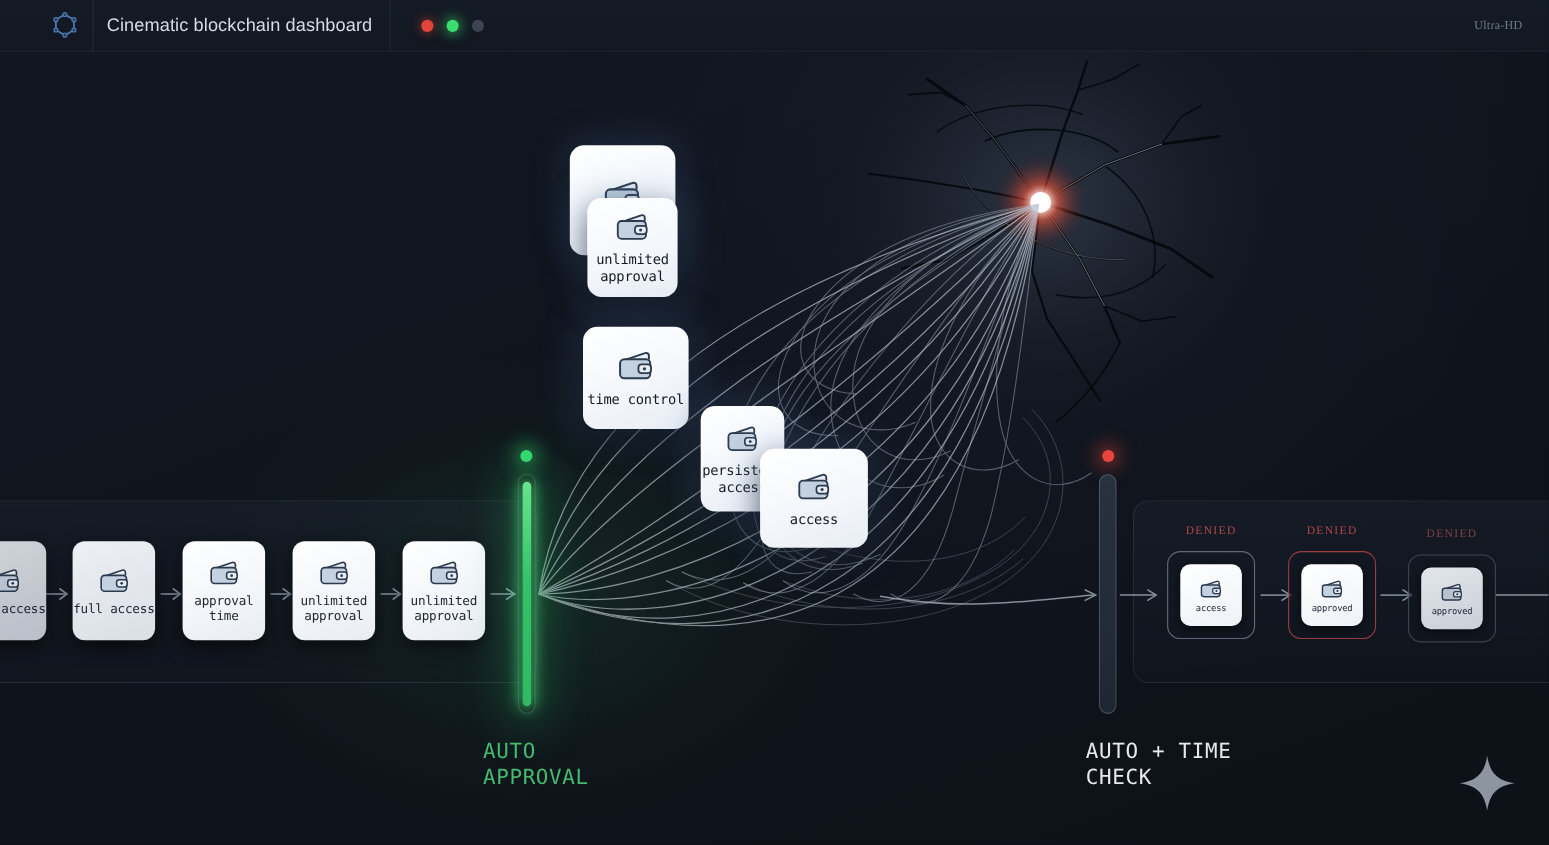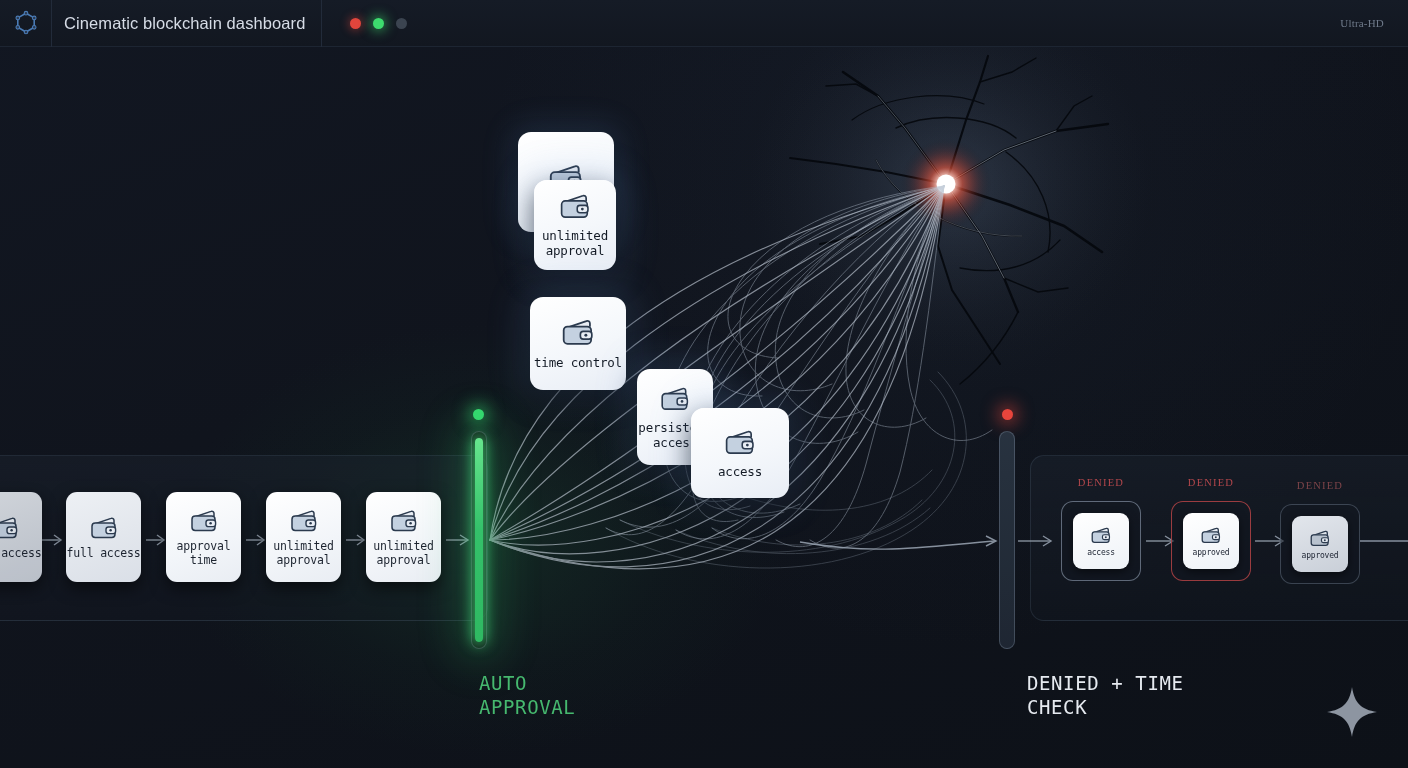--- a/index.html
+++ b/index.html
@@ -19,20 +19,21 @@
     overflow: hidden;
   }
 
   
   #topbar {
     position: absolute; left: 0; top: 0; width: 1408px; height: 47px;
     background: linear-gradient(180deg, #151b26 0%, #121720 100%);
     border-bottom: 1px solid #1d2532;
     display: flex; align-items: center;
     z-index: 40;
+    padding-left: 33px;
   }
   #logo-cell {
     width: 52px; height: 47px;
     display: flex; align-items: center; justify-content: center;
     border-right: 1px solid #222b3a;
   }
   .hexlogo { width: 26px; height: 26px; display:block; }
   #title-cell {
     height: 47px; display: flex; align-items: center;
     padding: 0 16px 0 12px;
@@ -120,21 +121,21 @@
     left: 999px; top: 431px; height: 218px;
     background: linear-gradient(180deg, rgba(42,52,66,0.95) 0%, rgba(32,40,52,0.95) 100%);
   }
   .gate-led { position: absolute; width: 11px; height: 11px; border-radius: 50%; }
   #led-green { left: 473px; top: 409px; background:#35d96f; box-shadow: 0 0 16px 5px rgba(53,217,111,0.55); }
   #led-red   { left: 1002px; top: 409px; background:#e8453c; box-shadow: 0 0 16px 5px rgba(232,69,60,0.50); }
 
   .gate-label {
     position: absolute;
     font-family: "DejaVu Sans Mono", "Liberation Mono", monospace;
-    font-size: 19px; line-height: 24px; letter-spacing: .6px; white-space: pre-line; margin-left: 40px;
+    font-size: 19px; line-height: 24px; letter-spacing: .6px; white-space: pre-line;
   }
   #label-auto  { left: 439px; top: 671px; color: #46b96f; }
   #label-scope { left: 987px; top: 671px; color: #e6eaf0; }
 
   
   .denied-slot { position: absolute; }
   .denied-tag {
     position: absolute; left: 50%; transform: translateX(-50%); top: -24px;
     font-family: Liberation Serif, serif;
     font-size: 10.5px; letter-spacing: 1.2px; white-space: nowrap;
@@ -424,21 +425,21 @@
 
   <div class="gate-led" id="led-green"></div>
   <div class="gate-bar" id="gate-green">
     <div class="fill"></div>
   </div>
   <div class="gate-label" id="label-auto">AUTO
 APPROVAL</div>
 
   <div class="gate-led" id="led-red"></div>
   <div class="gate-bar" id="gate-red"></div>
-  <div class="gate-label" id="label-scope">DENIED + TIME
+  <div class="gate-label" id="label-scope">AUTO + TIME
 CHECK</div>
 
   <div>
 
     <div class="denied-slot" style="left:1061px; top:501px;">
       <div class="denied-tag" style="color:#b4474c;">DENIED</div>
       <div class="denied-box">
         <div class="denied-inner">
           <svg class="wallet" width="22" height="19" viewBox="0 0 30 26">
             <path d="M4 9.5 L22 3.4 C23.6 2.8 25 3.8 25 5.4 L25 8.2" fill="#e8edf4" stroke="#2b3a4e" stroke-width="1.8" stroke-linejoin="round"></path>

